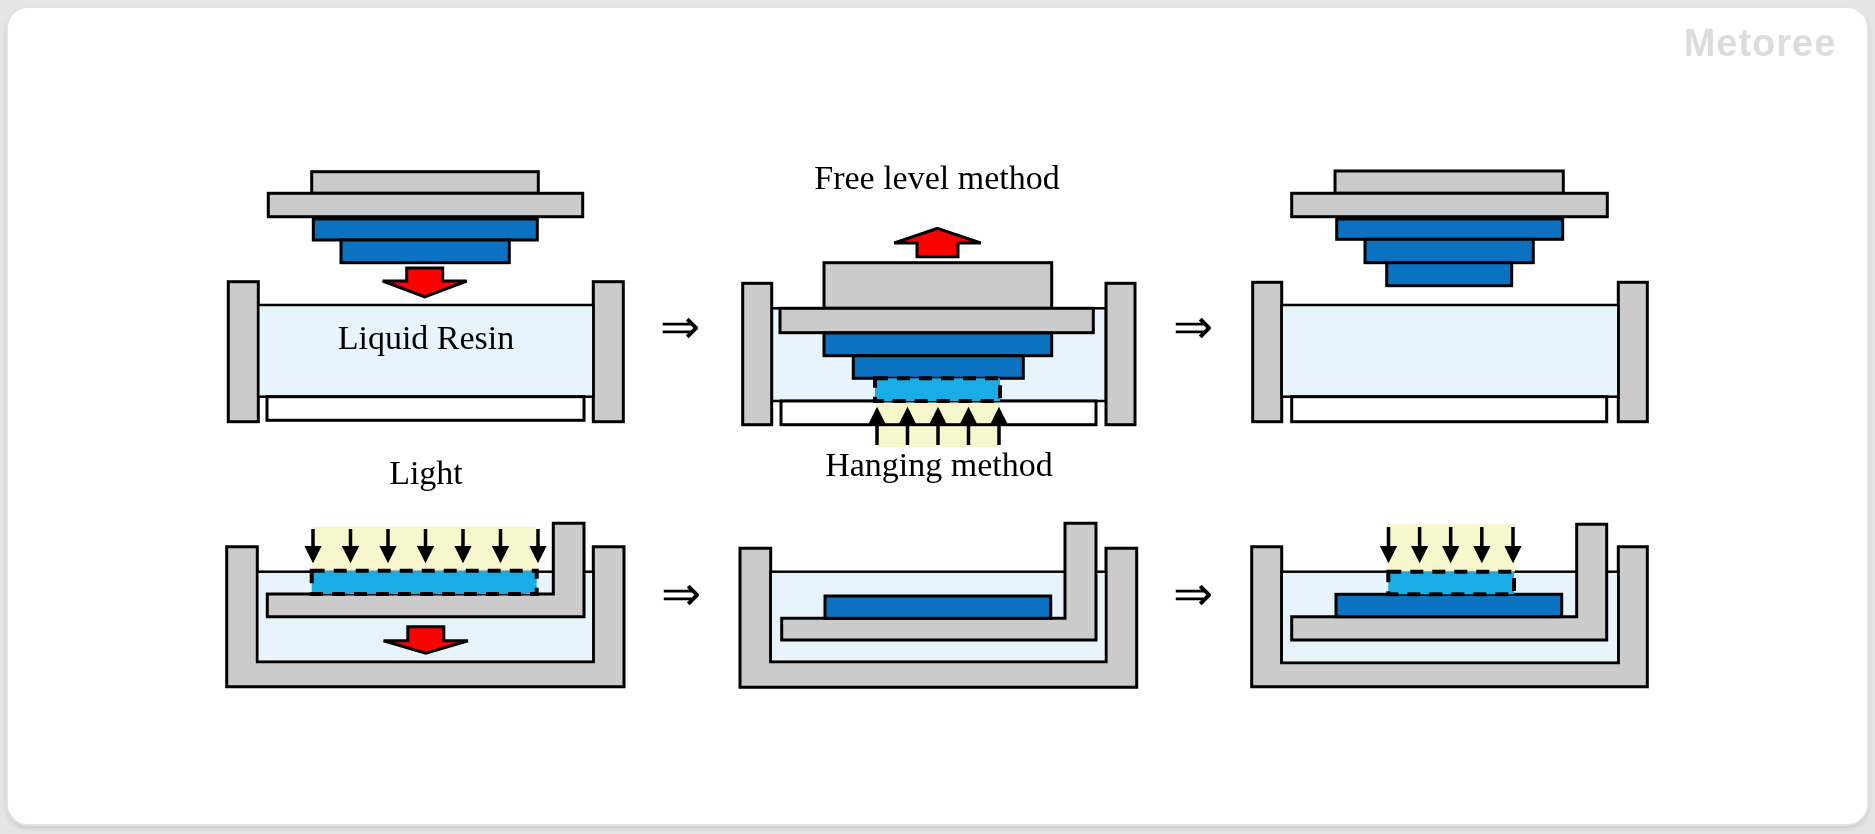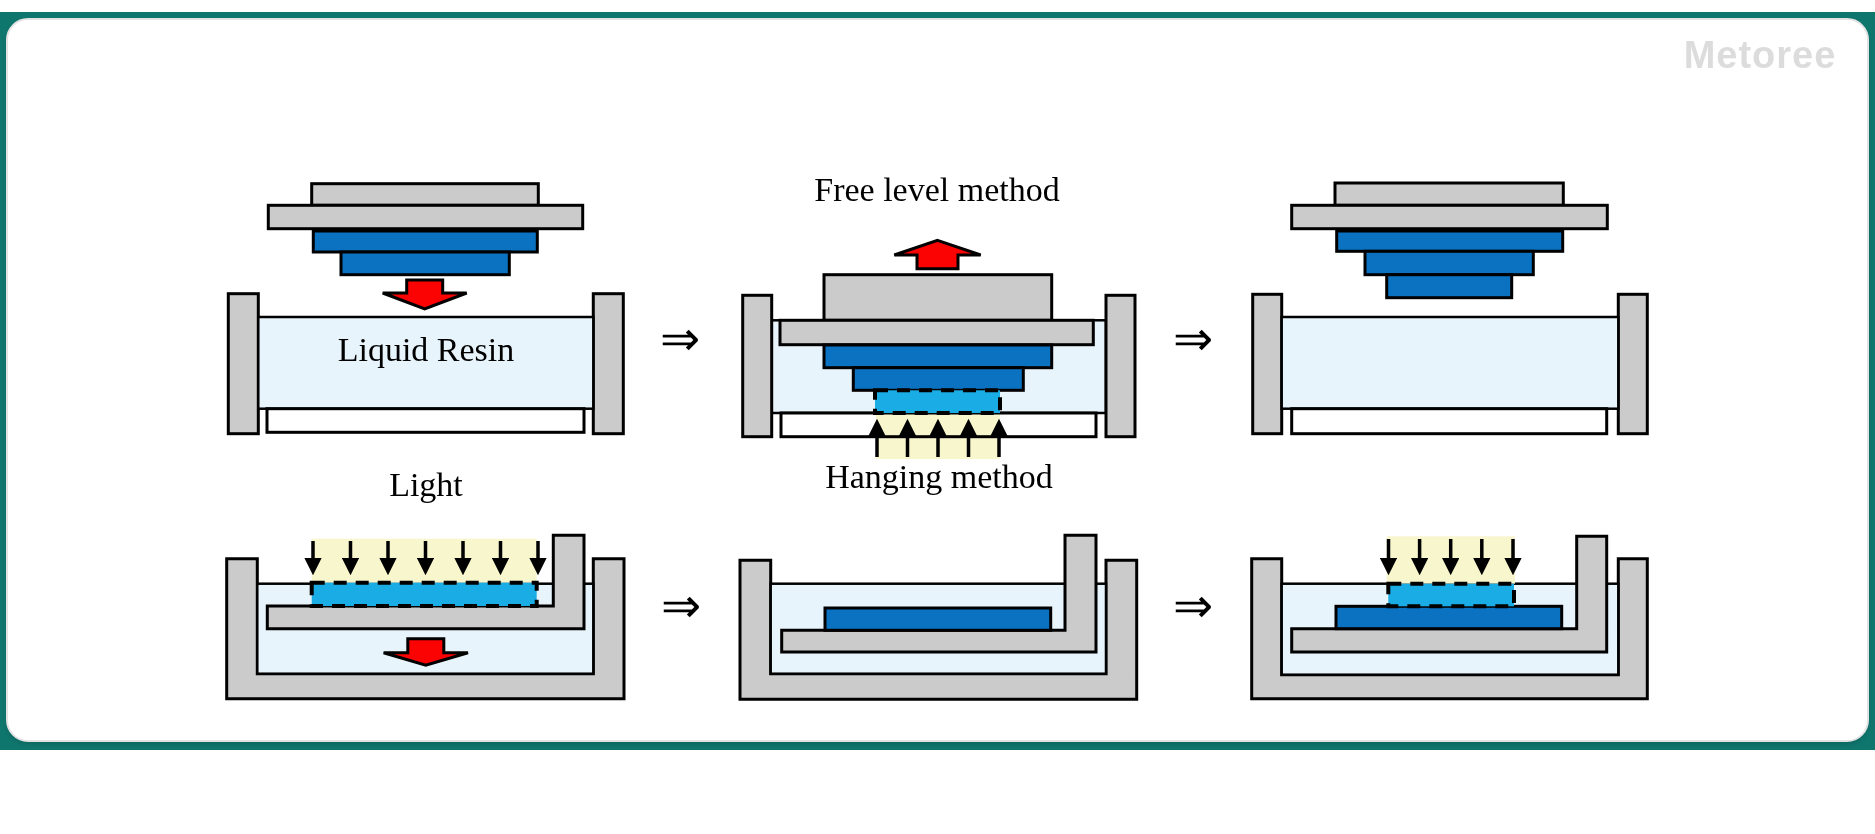--- a/index.html
+++ b/index.html
@@ -1,17 +1,17 @@
 <!DOCTYPE html>
 <html style="--machine_gray: #cbcbcb; --part_blue: #0b72c2; --cured_cyan: #1aace4; --resin_blue: #e8f4fc; --beam_yellow: #f8f6cd; --motion_red: #fb0203; --outline: #000000; --watermark_gray: #d9d9d9;"><head>
 <meta charset="utf-8">
 <style>
   html,body{margin:0;padding:0;background:#fff;}
-  .stage{position:relative;width:1875px;height:738px;background:#0f766e;overflow:hidden;
-         font-family:"Liberation Serif", serif;margin-top:12px;}
+  .stage{position:relative;width:1875px;height:834px;background:#e5e5e5;overflow:hidden;
+         font-family:"Liberation Serif", serif;}
   .card{position:absolute;left:6px;top:6px;right:6px;bottom:8px;background:#fff;
         border:2px solid #e3e3e3;border-radius:22px;
         box-shadow:0 3px 4px rgba(0,0,0,0.10);}
   svg{position:absolute;left:0;top:0;}
 
   .st-gray  {fill:var(--machine_gray);stroke:var(--outline);stroke-width:3;}
   .st-blue  {fill:var(--part_blue);stroke:var(--outline);stroke-width:3;}
   .st-cyan  {fill:var(--cured_cyan);stroke:var(--outline);stroke-width:4;stroke-dasharray:13 9;}
   .st-liquid{fill:var(--resin_blue);stroke:var(--outline);stroke-width:2.5;}
   .st-strip {fill:#ffffff;stroke:var(--outline);stroke-width:3;}

